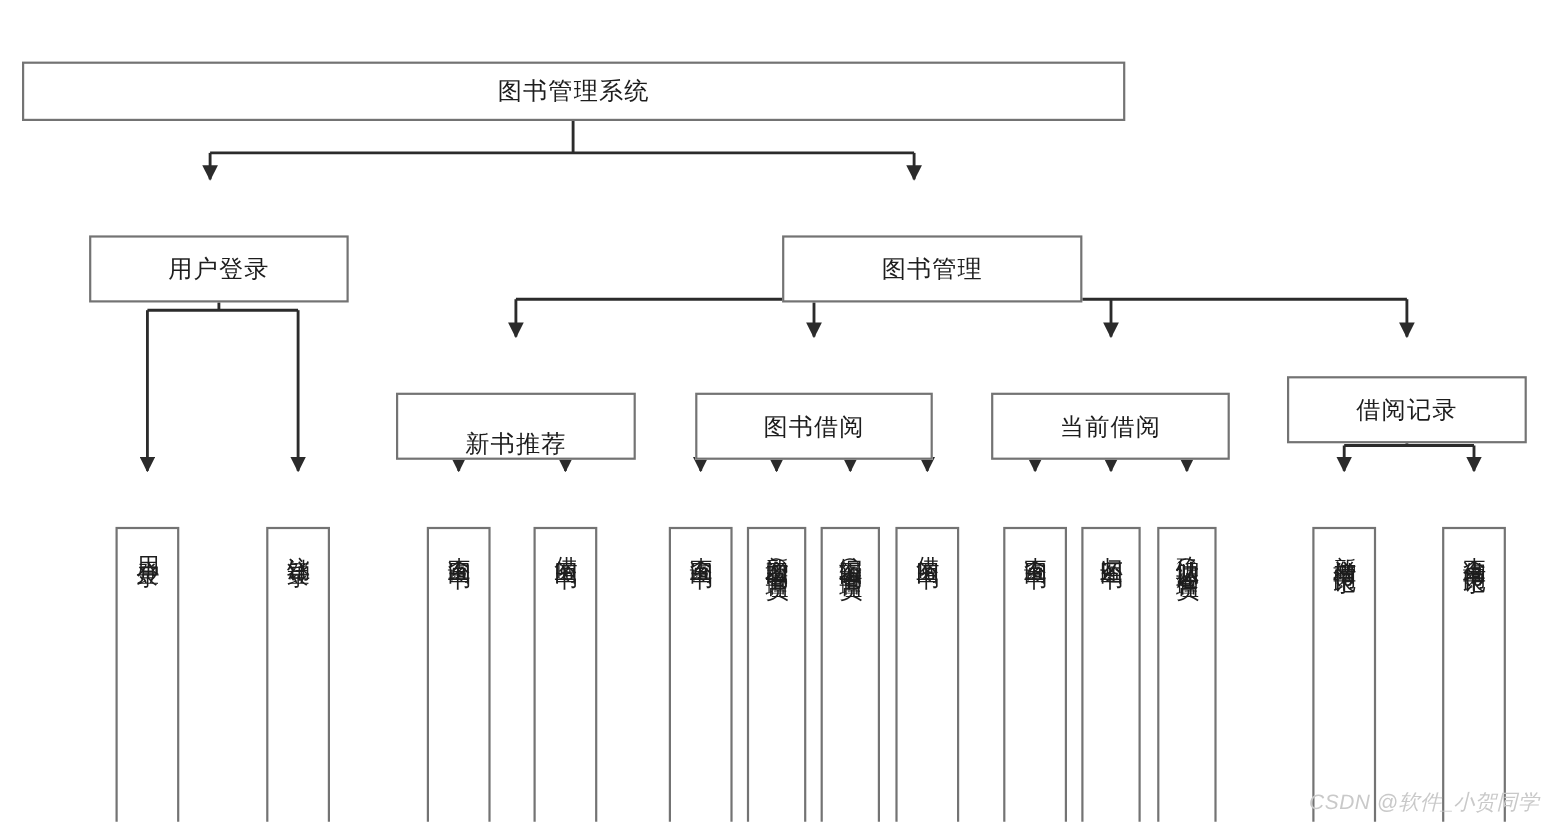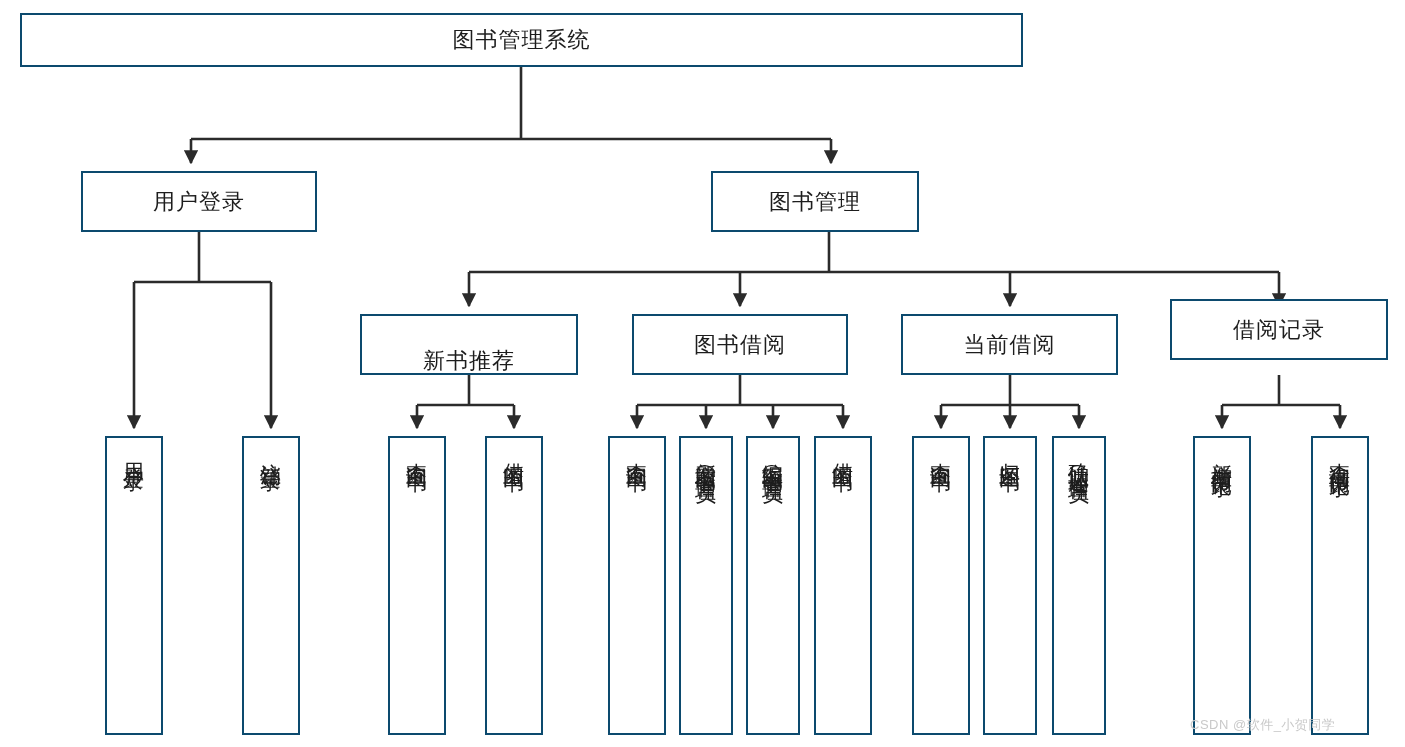--- a/index.html
+++ b/index.html
@@ -11,24 +11,25 @@
     overflow:hidden;
     position:relative;
   }
   #diagram-root{position:absolute;left:0;top:0;width:1405px;height:747px;}
   svg#connectors{position:absolute;left:0;top:0;width:1405px;height:747px;}
 
   .node{
     position:absolute;
     box-sizing:border-box;
     background:#ffffff;
-    border:2px solid #0c4a6e;
+    border:2px solid #737373;
     display:flex;
     align-items:center;
     justify-content:center;
+    margin-top:43px;
   }
   .node .label{
     color:#1d1d1d;
     font-size:22px;
     line-height:1.15;
     letter-spacing:1px;
     white-space:nowrap;
   }
   
   .node.vertical{align-items:flex-start;padding-top:8px;}
@@ -36,24 +37,25 @@
     writing-mode:vertical-rl;
     text-orientation:upright;
     font-size:21px;
     letter-spacing:3px;
     line-height:1;
     white-space:normal;
   }
   .watermark{
     position:absolute;
     color:#c9c9c9;
-    font-size:13px;
+    font-size:19px;
     letter-spacing:0.5px;
     white-space:nowrap;
     font-family:"Liberation Sans","DejaVu Sans",sans-serif;
+    font-style:italic;
   }
 </style>
 </head>
 <body>
 
 <div id="diagram-root">
 
   <svg id="connectors" viewBox="0 0 1405 747" xmlns="http://www.w3.org/2000/svg">
     <defs>
       <marker id="arrow" viewBox="0 0 10 10" refX="9" refY="5" markerWidth="5.5" markerHeight="5.5" orient="auto-start-reverse">
@@ -104,21 +106,21 @@
     </g>
   </svg>
 
   <div class="node" style="left:20px;top:13px;width:1003px;height:54px;">
     <span class="label">图书管理系统</span>
   </div>
 
   <div class="node" style="left:81px;top:171px;width:236px;height:61px;">
     <span class="label">用户登录</span>
   </div>
-  <div class="node" style="left:711px;top:171px;width:208px;height:61px;justify-content:center;">
+  <div class="node" style="left:711px;top:171px;width:273px;height:61px;justify-content:center;">
     <span class="label">图书管理</span>
   </div>
 
   <div class="node" style="left:360px;top:314px;width:218px;height:61px;align-items:flex-end;">
     <span class="label">新书推荐</span>
   </div>
   <div class="node" style="left:901px;top:314px;width:217px;height:61px;">
     <span class="label">当前借阅</span>
   </div>
   <div class="node" style="left:632px;top:314px;width:216px;height:61px;">

